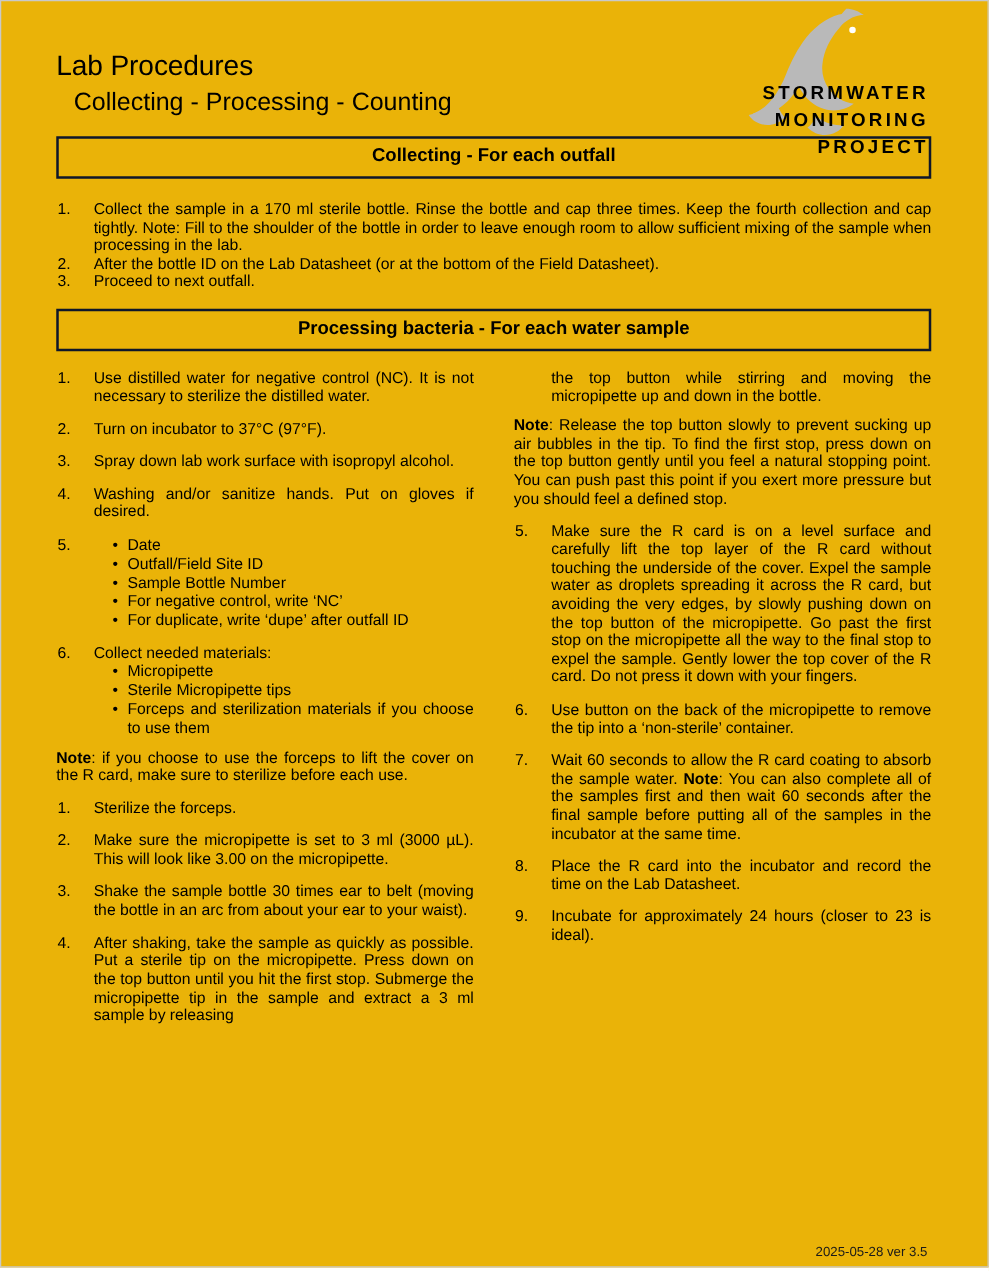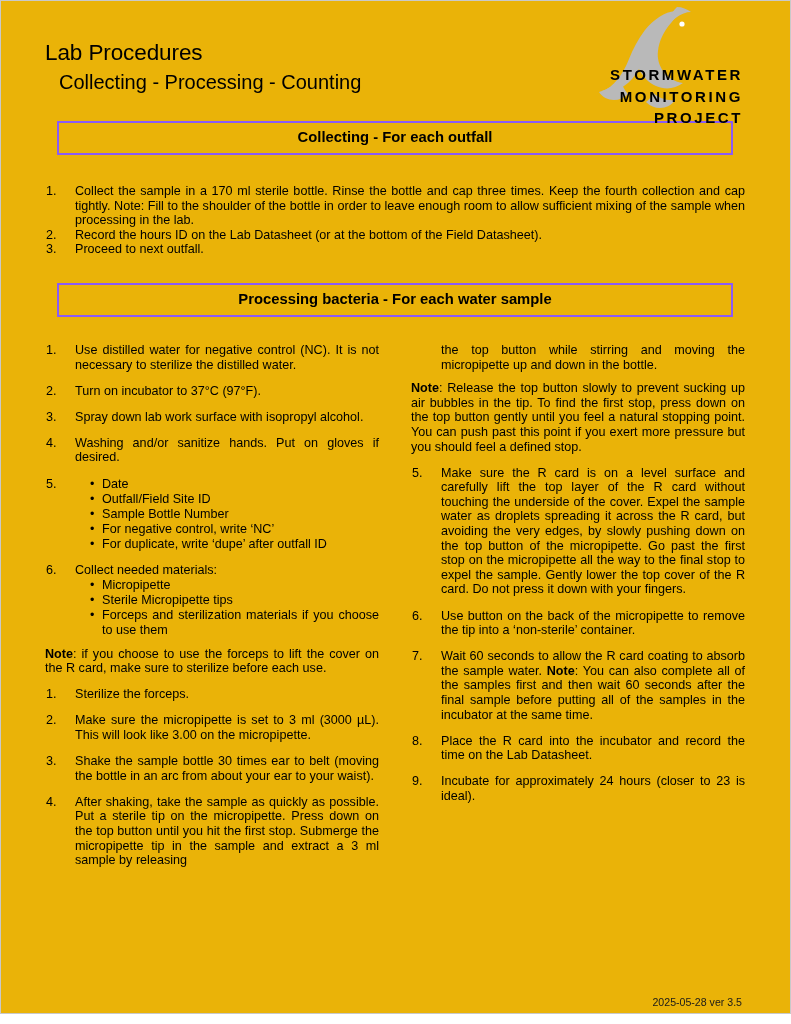--- a/index.html
+++ b/index.html
@@ -69,26 +69,26 @@
     font-size: 15px;
     font-weight: bold;
     letter-spacing: 2.6px;
     line-height: 21.5px;
     margin-top: 31px;
   }
   .logo-line { white-space: nowrap; }
 
   
   .section-bar {
-    border: 2px solid #8b5cf6;
+    border: 2px solid #0f172a;
     text-align: center;
     font-size: 14.8px;
     font-weight: bold;
     padding: 6px 4px 7px 4px;
-    margin: 12px;
+    margin: 0;
     line-height: 1.15;
   }
 
   
   ol.num, ul.bul { margin: 0; padding: 0; list-style: none; }
 
   .oli {
     position: relative;
     padding-left: 30px;
     font-size: 12.6px;
@@ -195,21 +195,21 @@
 
   <div class="block-gap-a"></div>
 
   <ol class="num tight">
     <li class="oli">
       <span class="marker">1.</span>
       <span class="body">Collect the sample in a 170 ml sterile bottle. Rinse the bottle and cap three times. Keep the fourth collection and cap tightly. Note: Fill to the shoulder of the bottle in order to leave enough room to allow sufficient mixing of the sample when processing in the lab.</span>
     </li>
     <li class="oli">
       <span class="marker">2.</span>
-      <span class="body">Record the hours ID on the Lab Datasheet (or at the bottom of the Field Datasheet).</span>
+      <span class="body">After the bottle ID on the Lab Datasheet (or at the bottom of the Field Datasheet).</span>
     </li>
     <li class="oli">
       <span class="marker">3.</span>
       <span class="body">Proceed to next outfall.</span>
     </li>
   </ol>
 
   <div class="block-gap-b"></div>
 
   <div class="section-bar">Processing bacteria - For each water sample</div>

